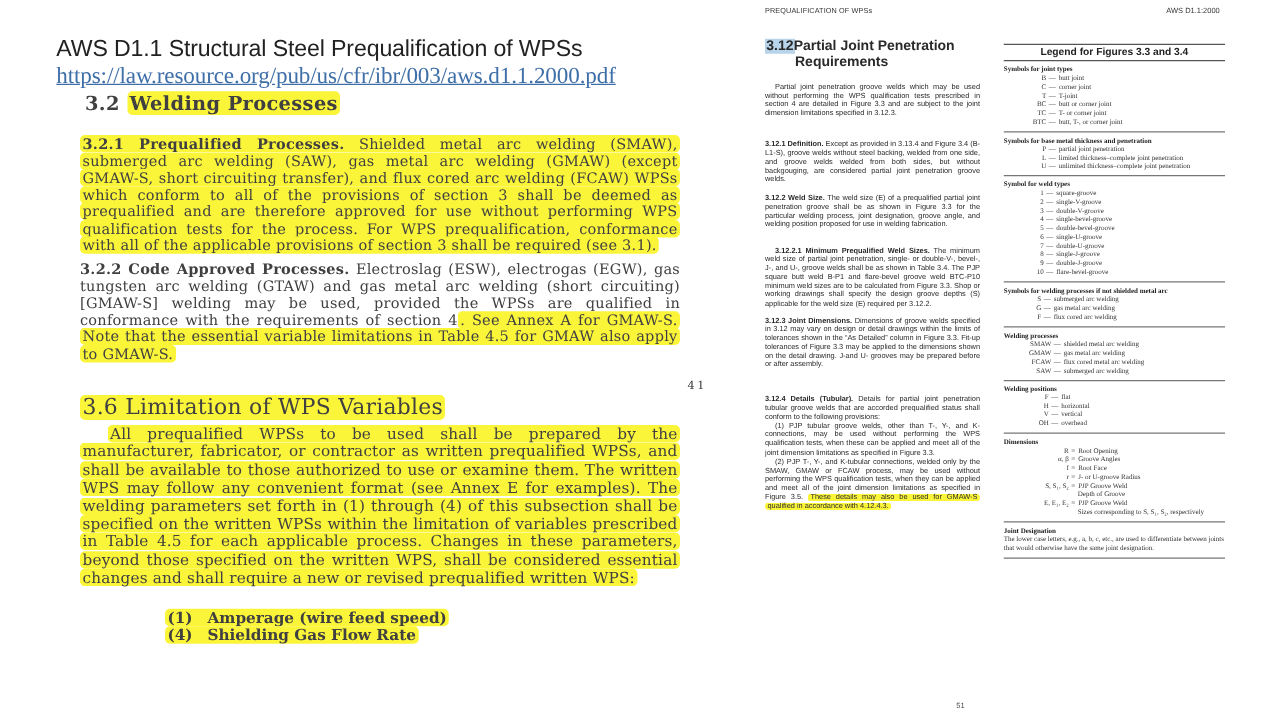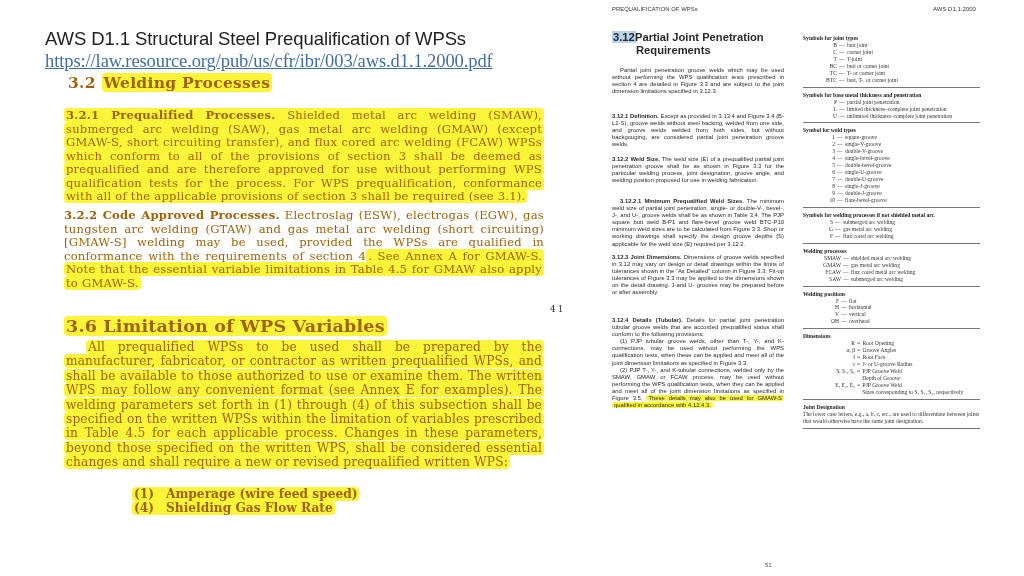--- a/index.html
+++ b/index.html
@@ -3,26 +3,26 @@
 <meta charset="utf-8">
 <style>
   html, body { margin:0; padding:0; }
   body { width:1024px; height:576px; background:#ffffff; position:relative; overflow:hidden; font-family:"Liberation Serif", serif; color:#1a1a1a; }
   .hl { background:#fbf53a; border-radius:4px; box-decoration-break:clone; -webkit-box-decoration-break:clone; padding:0 2px; }
   .hlb { background:#b8d4ea; padding:0 1px; }
 
   
   #slide-title { position:absolute; left:45px; top:28px; font-family:"Liberation Sans", sans-serif; font-size:18.5px; color:#222; letter-spacing:-0.1px; }
   #slide-link { position:absolute; left:45px; top:51px; font-family:Liberation Serif, serif; font-size:18.5px; color:#3f6fa8; text-decoration:underline; letter-spacing:-0.1px; }
-  .left-doc { position:absolute; left:64px; width:480px; font-family:"DejaVu Serif", serif; color:#a16207; }
+  .left-doc { position:absolute; left:64px; width:480px; font-family:"DejaVu Serif", serif; color:#404040; }
   #sec32-heading { top:73px; left:68px; font-size:15.5px; font-weight:bold; letter-spacing:0.3px; }
   #p321 { top:109px; font-size:11.6px; line-height:13.5px; text-align:justify; letter-spacing:0.2px; }
   #p322 { top:209px; font-size:11.6px; line-height:13.5px; text-align:justify; letter-spacing:0.2px; }
   #pagenum41 { position:absolute; left:550px; top:304px; font-family:"DejaVu Serif", serif; font-size:9px; color:#333; letter-spacing:2px; }
-  #sec36-heading { top:316px; font-size:17.5px; font-weight:bold; letter-spacing:0.2px; }
+  #sec36-heading { top:316px; font-size:17.5px; font-weight:normal; letter-spacing:0.2px; }
   #p36 { top:340px; font-size:12.2px; line-height:14.4px; text-align:justify; letter-spacing:0.15px; }
   #p36 .indent { display:inline-block; width:22px; }
   #list36 { top:487px; left:92px; font-size:12.2px; line-height:14.3px; font-weight:bold;margin-left:40px; }
   #list36 div span.num { display:inline-block; width:32px; }
   .b { font-weight:bold; }
 
   
   .rp { position:absolute; font-family:Liberation Sans, sans-serif; color:#2a2a2a; }
   #run-header-left { left:612px; top:6px; font-family:"Liberation Sans", sans-serif; font-size:5.8px; letter-spacing:0.1px; color:#333; }
   #run-header-right { left:933px; top:6px; font-family:"Liberation Sans", sans-serif; font-size:6px; color:#333; }
@@ -97,20 +97,21 @@
 <div id="rp-31221" class="rp col"><span class="ind"></span><span class="b">3.12.2.1 Minimum Prequalified Weld Sizes.</span> <span>The minimum weld size of partial joint penetration, single- or double-V-, bevel-, J-, and U-, groove welds shall be as shown in Table 3.4. The PJP square butt weld B-P1 and flare-bevel groove weld BTC-P10 minimum weld sizes are to be calculated from Figure 3.3. Shop or working drawings shall specify the design groove depths (S) applicable for the weld size (E) required per 3.12.2.</span></div>
 <div id="rp-3123" class="rp col"><span class="b">3.12.3 Joint Dimensions.</span> <span>Dimensions of groove welds specified in 3.12 may vary on design or detail drawings within the limits of tolerances shown in the “As Detailed” column in Figure 3.3. Fit-up tolerances of Figure 3.3 may be applied to the dimensions shown on the detail drawing. J-and U- grooves may be prepared before or after assembly.</span></div>
 <div id="rp-3124" class="rp col">
   <span class="b">3.12.4 Details (Tubular).</span> <span>Details for partial joint penetration tubular groove welds that are accorded prequalified status shall conform to the following provisions:</span><br>
   <span class="ind"></span><span>(1) PJP tubular groove welds, other than T-, Y-, and K-connections, may be used without performing the WPS qualification tests, when these can be applied and meet all of the joint dimension limitations as specified in Figure 3.3.</span><br>
   <span class="ind"></span><span>(2) PJP T-, Y-, and K-tubular connections, welded only by the SMAW, GMAW or FCAW process, may be used without performing the WPS qualification tests, when they can be applied and meet all of the joint dimension limitations as specified in Figure 3.5.</span> <span class="hl">These details may also be used for GMAW-S qualified in accordance with 4.12.4.3.</span>
 </div>
 <div id="pagenum51" class="rp">51</div>
 
 <div id="legend">
+  <div class="title">Legend for Figures 3.3 and 3.4</div>
   <div id="legend-groups">
       <div class="grp">
         <div class="gh">Symbols for joint types</div>
         <div class="row">
           <span class="sym" style="width: 34px;">B</span>
           <span>—&nbsp;</span>
           <span class="desc">butt joint</span>
         </div>
         <div class="row">
           <span class="sym" style="width: 34px;">C</span>

